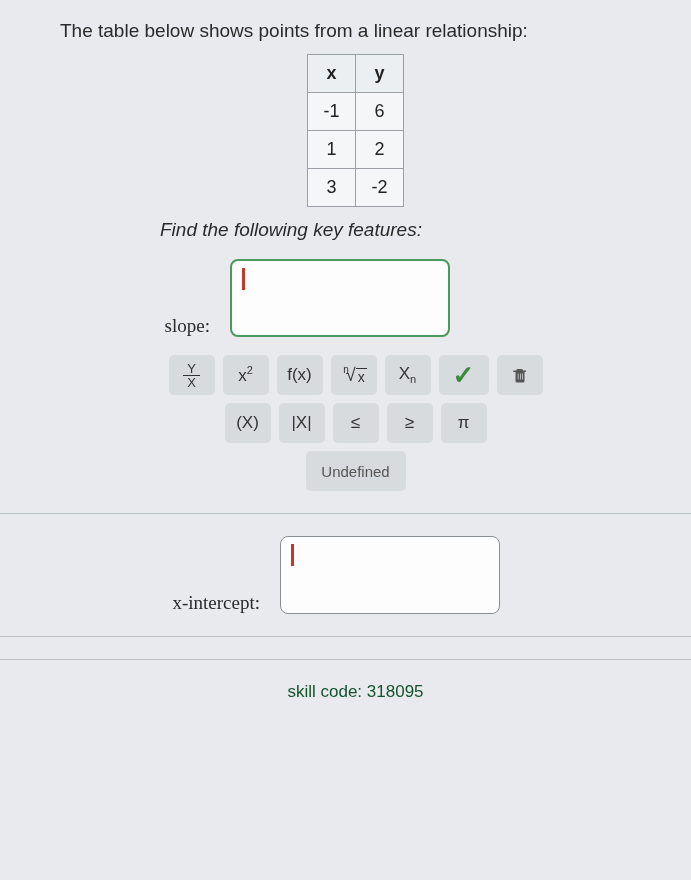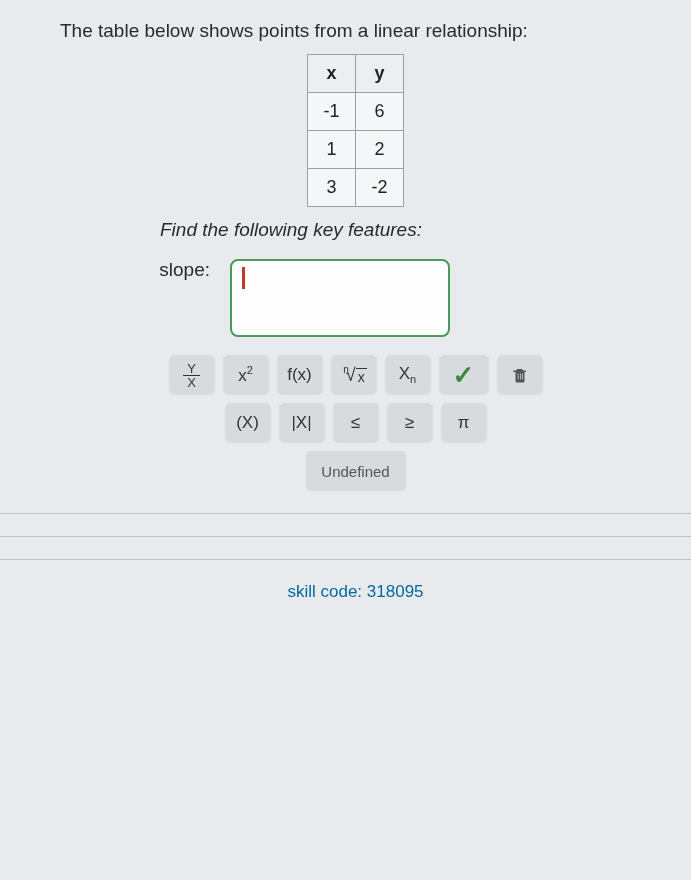--- a/index.html
+++ b/index.html
@@ -27,24 +27,25 @@
     height: 38px;
     text-align: center;
     font-size: 18px;
     font-weight: normal;
     color: #222;
   }
   .data-table th { background: #eceff2; font-weight: 600; }
   .subprompt { text-align: left; margin: 6px 0 18px 100px; font-size: 19px; color: #2a2a2a; font-style: italic; }
   .answer-row {
     display: flex;
-    align-items: flex-start;
+    align-items: flex-end;
     justify-content: flex-start;
     gap: 20px;
     margin: 10px 0 10px 90px;
+    font-family: Liberation Serif, serif;
   }
   .answer-label { font-size: 19px; color: #2a2a2a; min-width: 110px; text-align: right; }
   .answer-box {
     width: 220px;
     height: 78px;
     background: #fdfdfd;
     border: 1px solid #8a8f94;
     border-radius: 8px;
     padding: 6px 10px;
     font-size: 18px;
@@ -100,21 +101,21 @@
   }
   .root-box {
     display:inline-flex; align-items:center;
   }
   .root-box .idx { font-size:10px; transform: translate(3px,-6px); }
   .root-box .rad { font-size:18px; }
   .root-box .under { border-top:1px solid #333; padding:0 2px; font-size:14px; transform: translateY(1px);}
   .skill-code {
     text-align: center;
     font-size: 17px;
-    color: #0369a1;
+    color: #14532d;
     margin-top: 20px;
   }
   .trash-icon svg { width:18px; height:18px; }
 </style>
 </head>
 <body>
 
 <div class="page">
 
   <div class="prompt">The table below shows points from a linear relationship:</div>
@@ -183,20 +184,26 @@
     <div class="tool-btn">≥</div>
     <div class="tool-btn">π</div>
 
     <div style="width:100%; display:flex; justify-content:center;">
       <div class="tool-btn wide">Undefined</div>
     </div>
   </div>
 
   <hr class="divider">
 
+  <div class="answer-row">
+    <span class="answer-label">x-intercept:</span>
+    <div class="answer-box">
+      <span class="cursor-mark"></span>
+    </div>
+  </div>
 
   <hr class="divider">
 
 
   <hr class="divider">
 
   <div class="skill-code">
     <span>skill code: </span><span>318095</span>
   </div>
 

